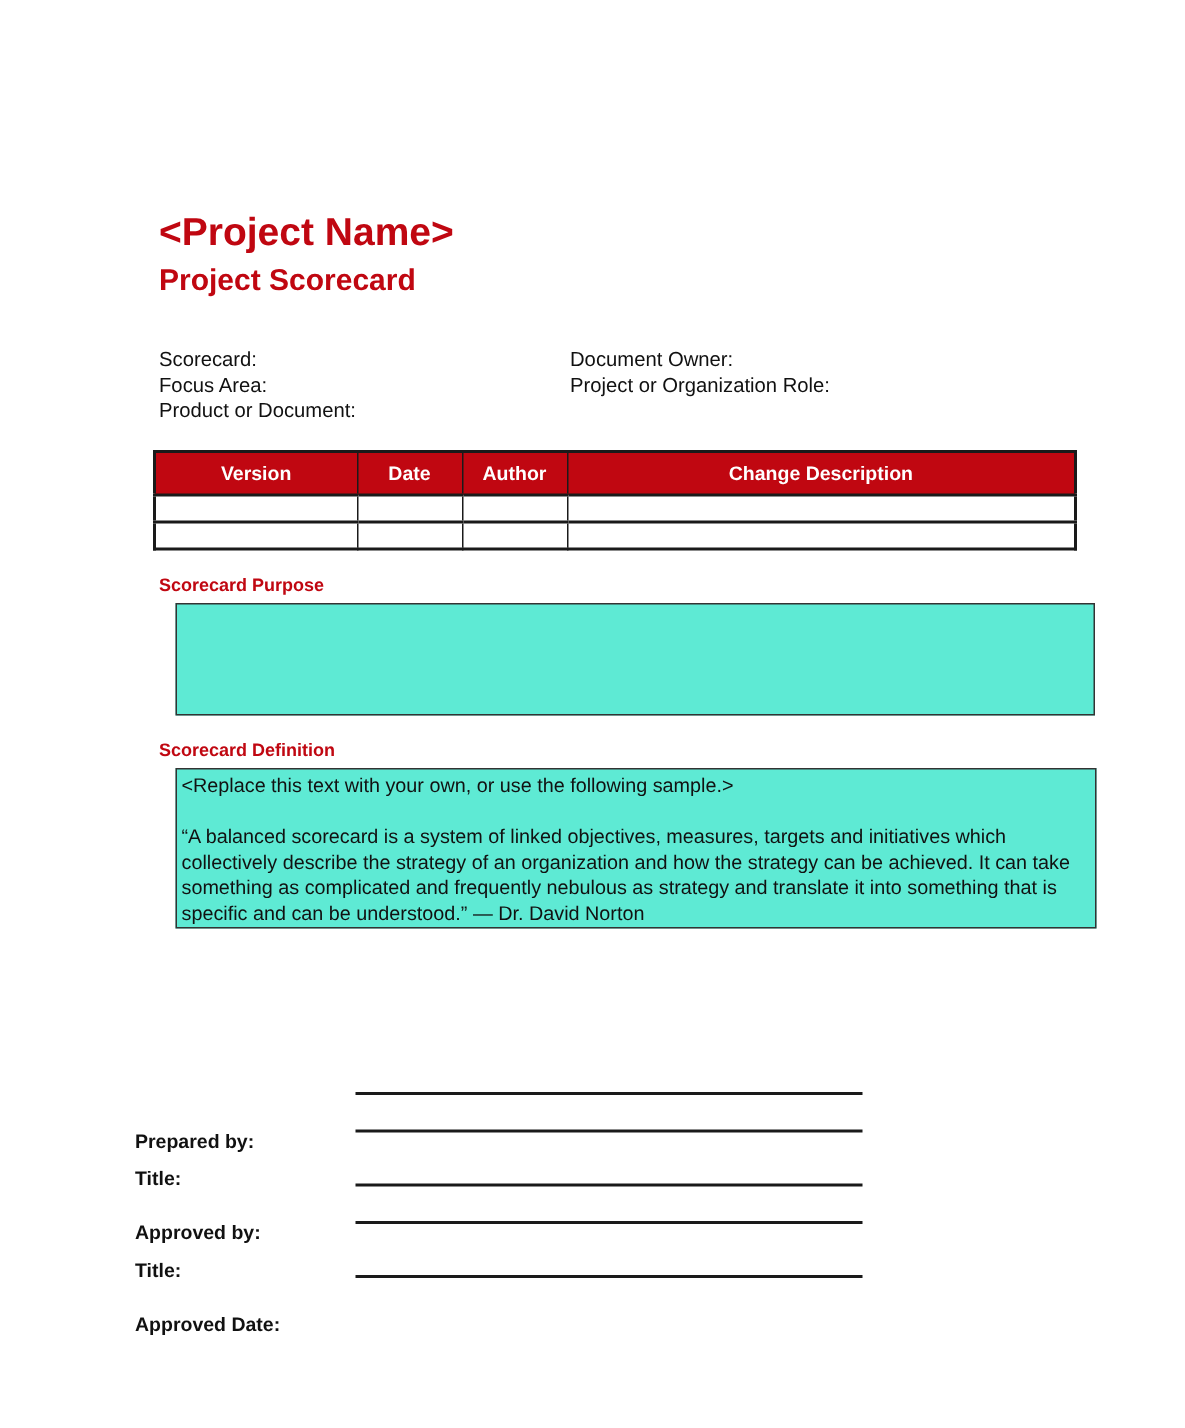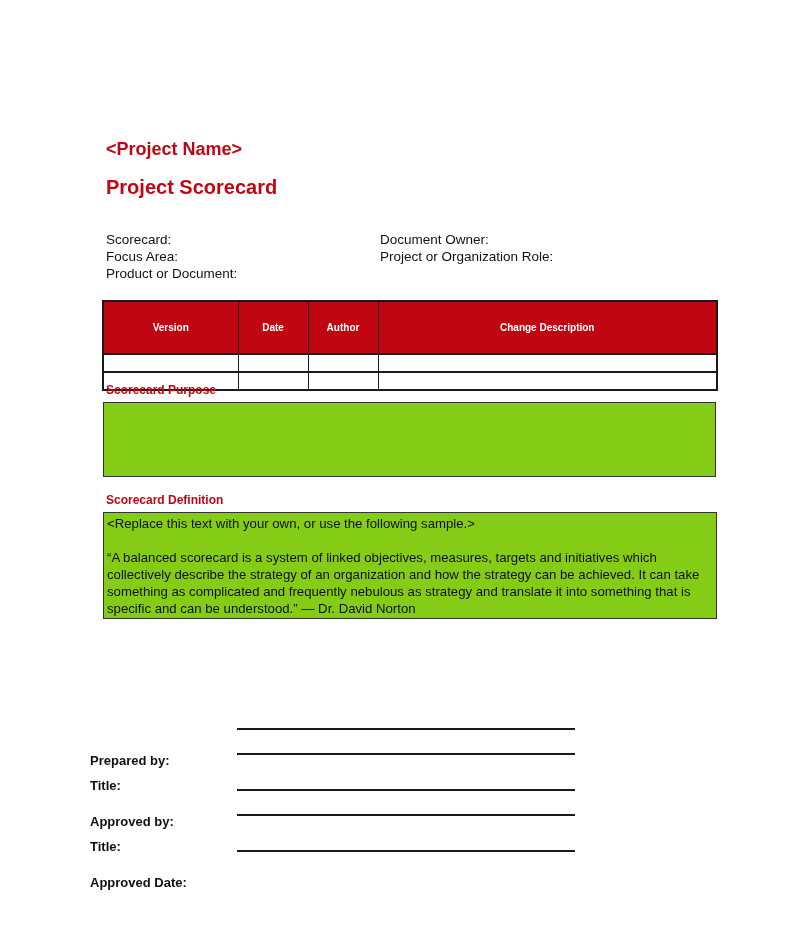--- a/index.html
+++ b/index.html
@@ -1,35 +1,35 @@
 <!DOCTYPE html>
 <html><head>
 <meta charset="utf-8">
 <style>
   html, body { margin: 0; padding: 0; background: #ffffff; }
   body { width: 790px; height: 952px; position: relative; overflow: hidden;
          font-family: "Liberation Sans", sans-serif; color: #111; }
   .abs { position: absolute; }
   .red { color: #c00711; }
-  .title-main { left: 106px; top: 139px; font-size: 18px; font-weight: bold; white-space: nowrap; }
+  .title-main { left: 106px; top: 139px; font-size: 26px; font-weight: bold; white-space: nowrap; }
   .title-sub { left: 106px; top: 176px; font-size: 20px; font-weight: bold; white-space: nowrap; }
   .meta { font-size: 13.5px; line-height: 17px; white-space: nowrap; }
   .meta-left { left: 106px; top: 231px; }
   .meta-right { left: 380px; top: 231px; }
 
   table.rev { position: absolute; left: 102px; top: 300px; width: 614px; border-collapse: collapse;
               border: 2px solid #1a1a1a; table-layout: fixed; }
-  table.rev th { background: #c00711; color: #fff; font-size: 10px; font-weight: bold;
-                 height: 19px; padding: 16px; border-left: 1px solid #1a1a1a; border-right: 1px solid #1a1a1a;
+  table.rev th { background: #c00711; color: #fff; font-size: 13px; font-weight: bold;
+                 height: 19px; padding: 4px; border-left: 1px solid #1a1a1a; border-right: 1px solid #1a1a1a;
                  border-bottom: 2px solid #1a1a1a; text-align: center; margin-top: 43px; }
   table.rev td { height: 16px; padding: 0; border: 1px solid #1a1a1a; border-top-width: 1px; }
   table.rev tr.r2 td { border-top: 2px solid #1a1a1a; }
 
   .section-h { left: 106px; font-size: 12px; font-weight: bold; white-space: nowrap; }
-  .box { left: 103px; width: 611px; border: 1.5px solid #333; background: #84cc16; }
+  .box { left: 117px; width: 611px; border: 1.5px solid #333; background: #5eead4; }
   .purpose-box { top: 402px; height: 73px; }
   .def-box { top: 512px; height: 107px; padding: 0 3px; box-sizing: border-box; width: 614px; }
   .def-text { font-size: 13.2px; line-height: 17px; margin: 0; }
   .def-intro { margin-top: 2px; }
   .def-quote { margin-top: 17px; }
 
   .sig-label { left: 90px; font-size: 13px; font-weight: bold; white-space: nowrap; margin-top: 40px; }
   .sig-line { left: 237px; width: 338px; height: 0; border-top: 2px solid #1a1a1a; }
 </style>
 </head>

